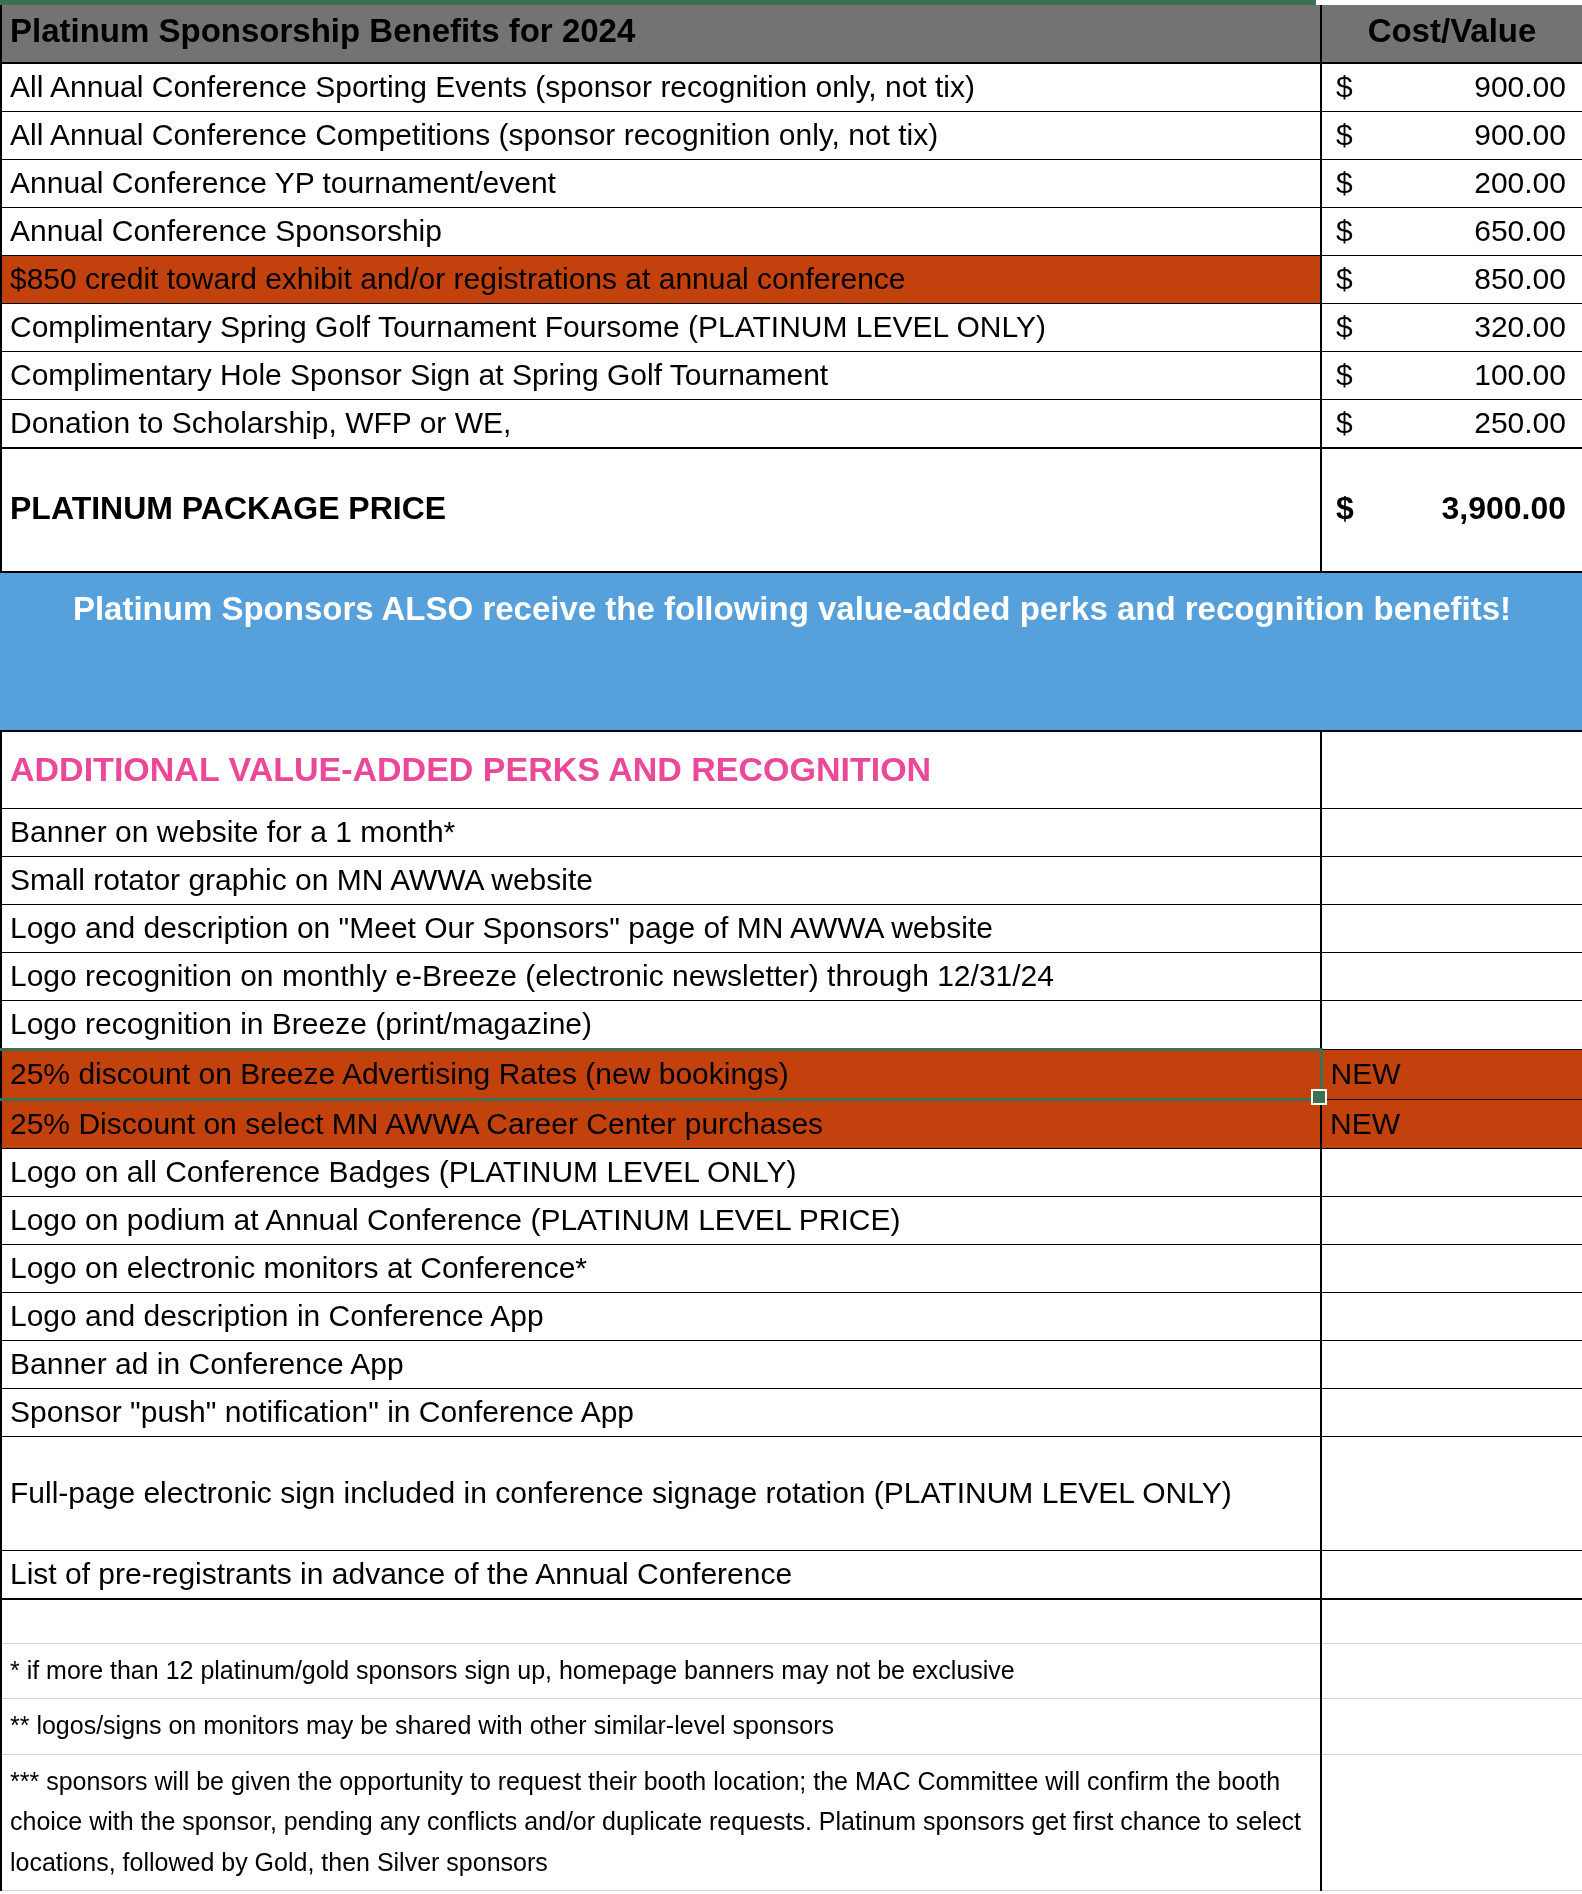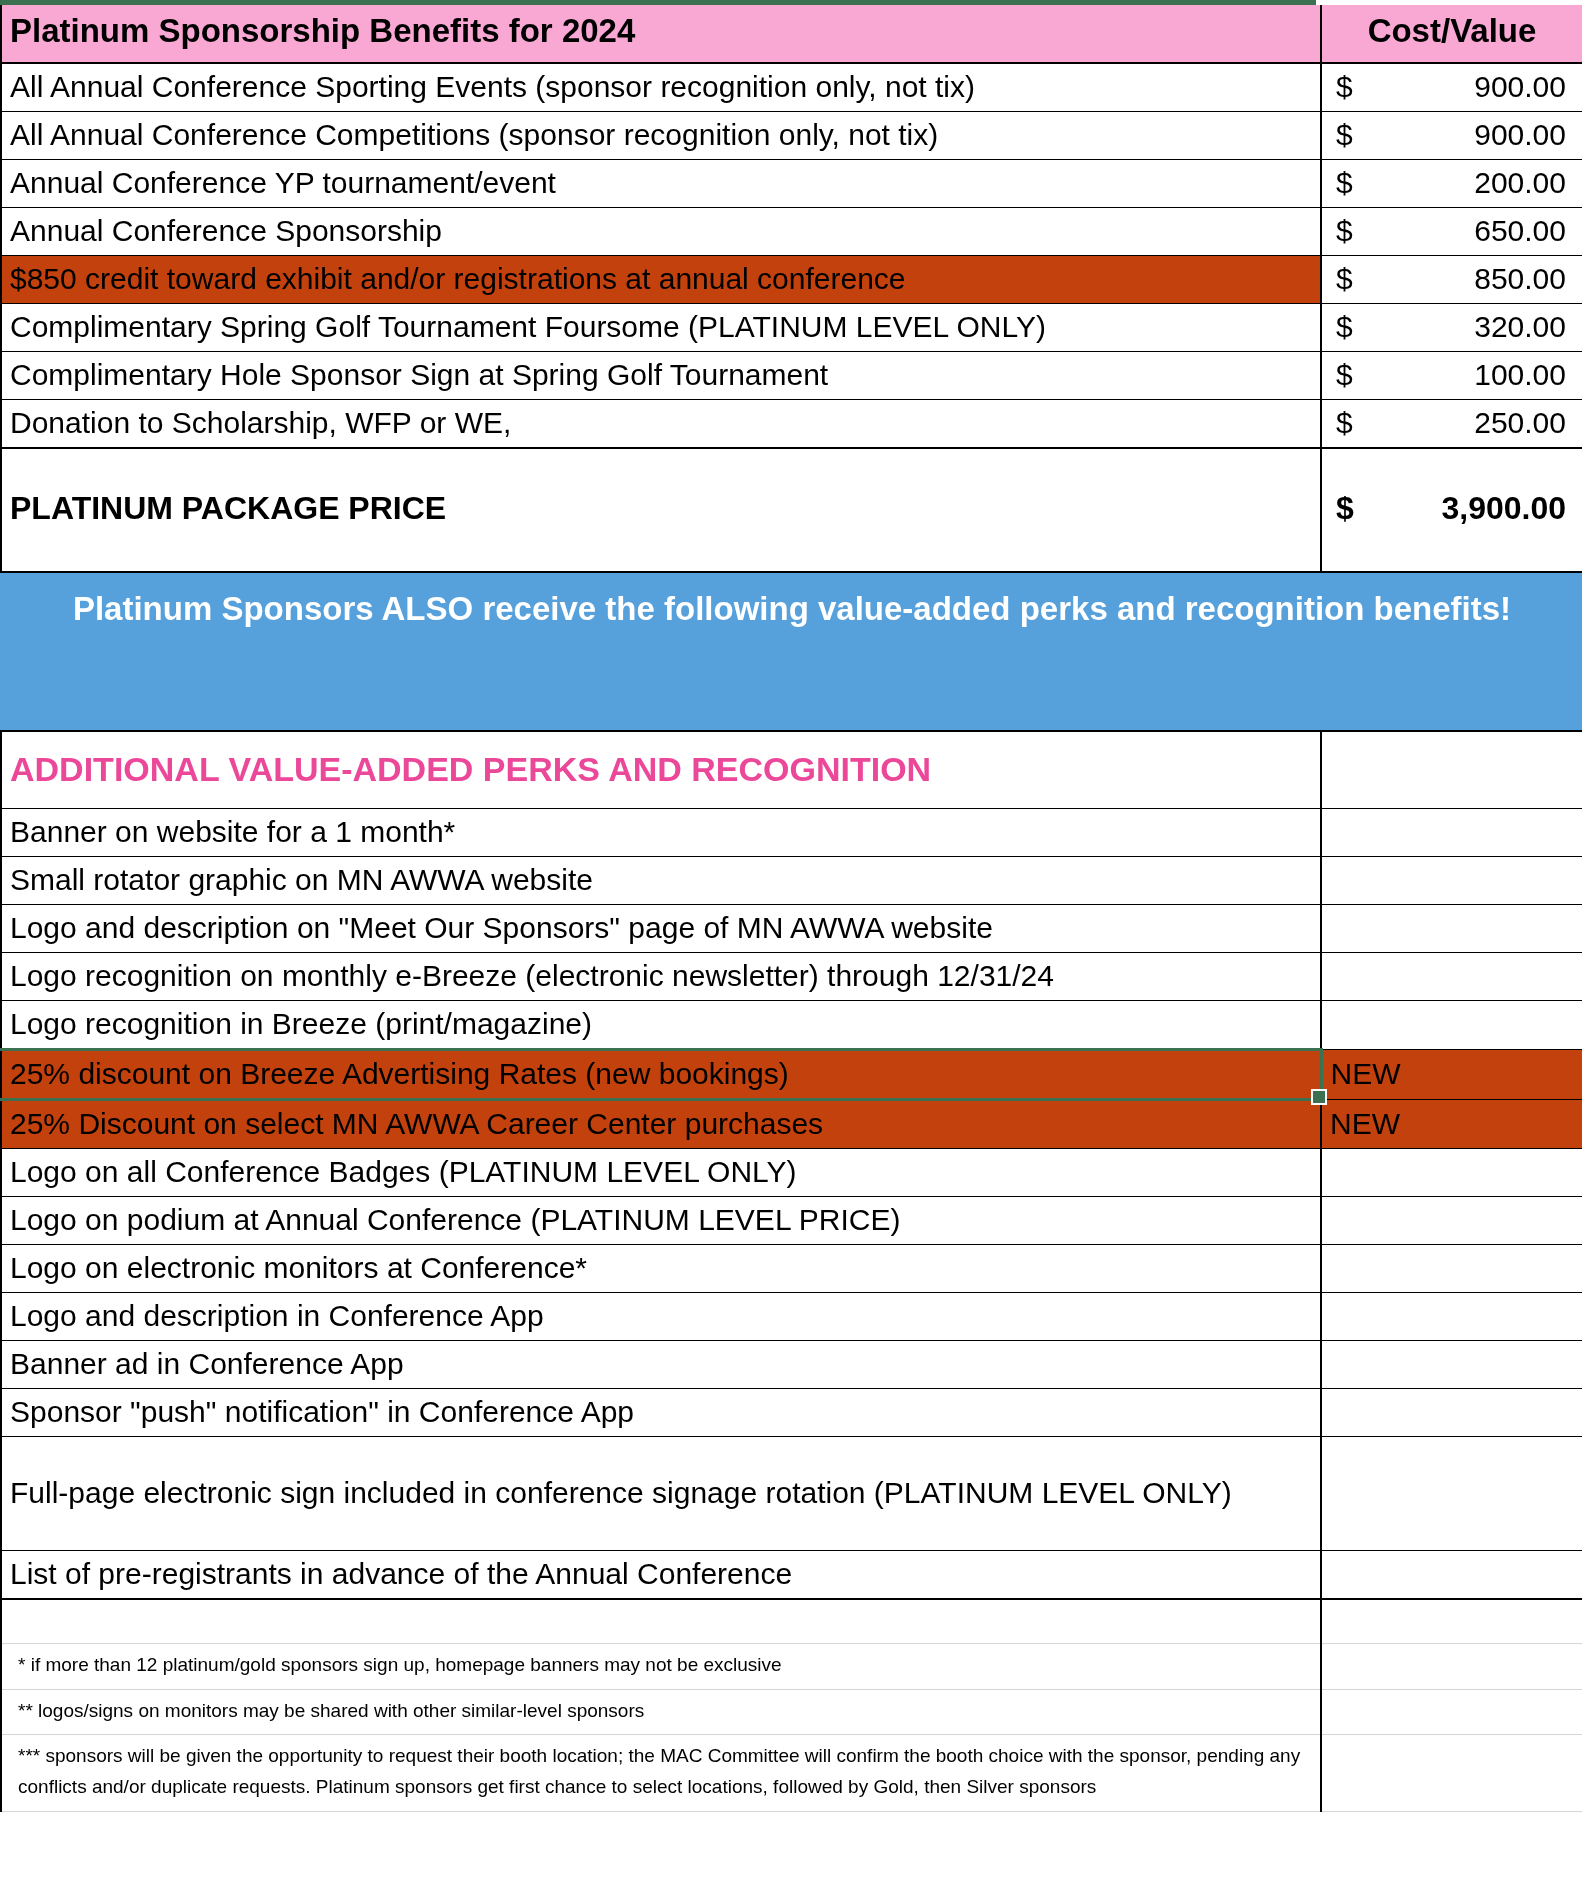--- a/index.html
+++ b/index.html
@@ -45,21 +45,21 @@
 
   
   .green-top {
     height: 5px;
     width: 1316px;
     background: #3b7050;
   }
 
   
   tr.header-row td {
-    background: #f9a8d4;
+    background: #737373;
     font-weight: bold;
     font-size: 33px;
     border-top: none;
     border-bottom: 2px solid #000;
     padding-top: 5px;
     padding-bottom: 9px;
   }
   tr.header-row td.cost-head {
     text-align: center;
   }
@@ -138,25 +138,25 @@
     border: 2px solid #ffffff;
   }
 
   
   tr.spacer-row td {
     height: 44px;
     border-top: 2px solid #000;
     border-bottom: 1px solid #d6d6d6;
   }
   tr.note-row td {
-    font-size: 19px;
+    font-size: 25px;
     line-height: 1.62;
     border-top: 1px solid #d6d6d6;
     border-bottom: 1px solid #d6d6d6;
-    padding: 6px 8px 8px 16px;
+    padding: 6px 8px 8px 8px;
   }
   tr.note-row td.cost-cell { }
 
   td.tall { height: 114px; }
 
   td.cost-cell { background: #ffffff; }
 </style>
 </head>
 <body>
 

